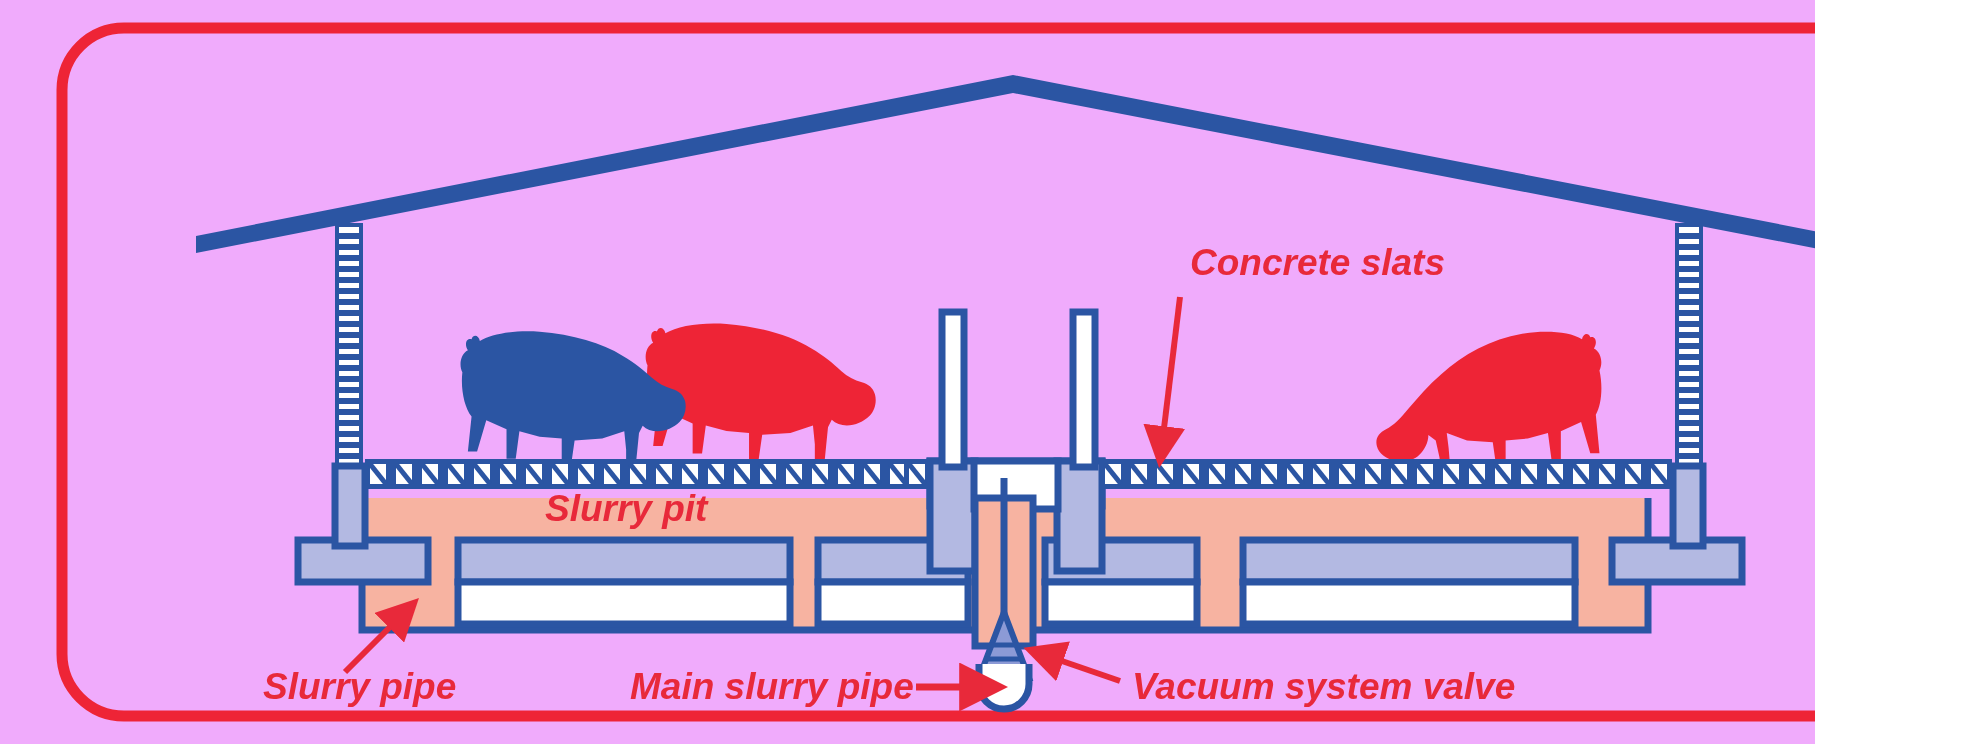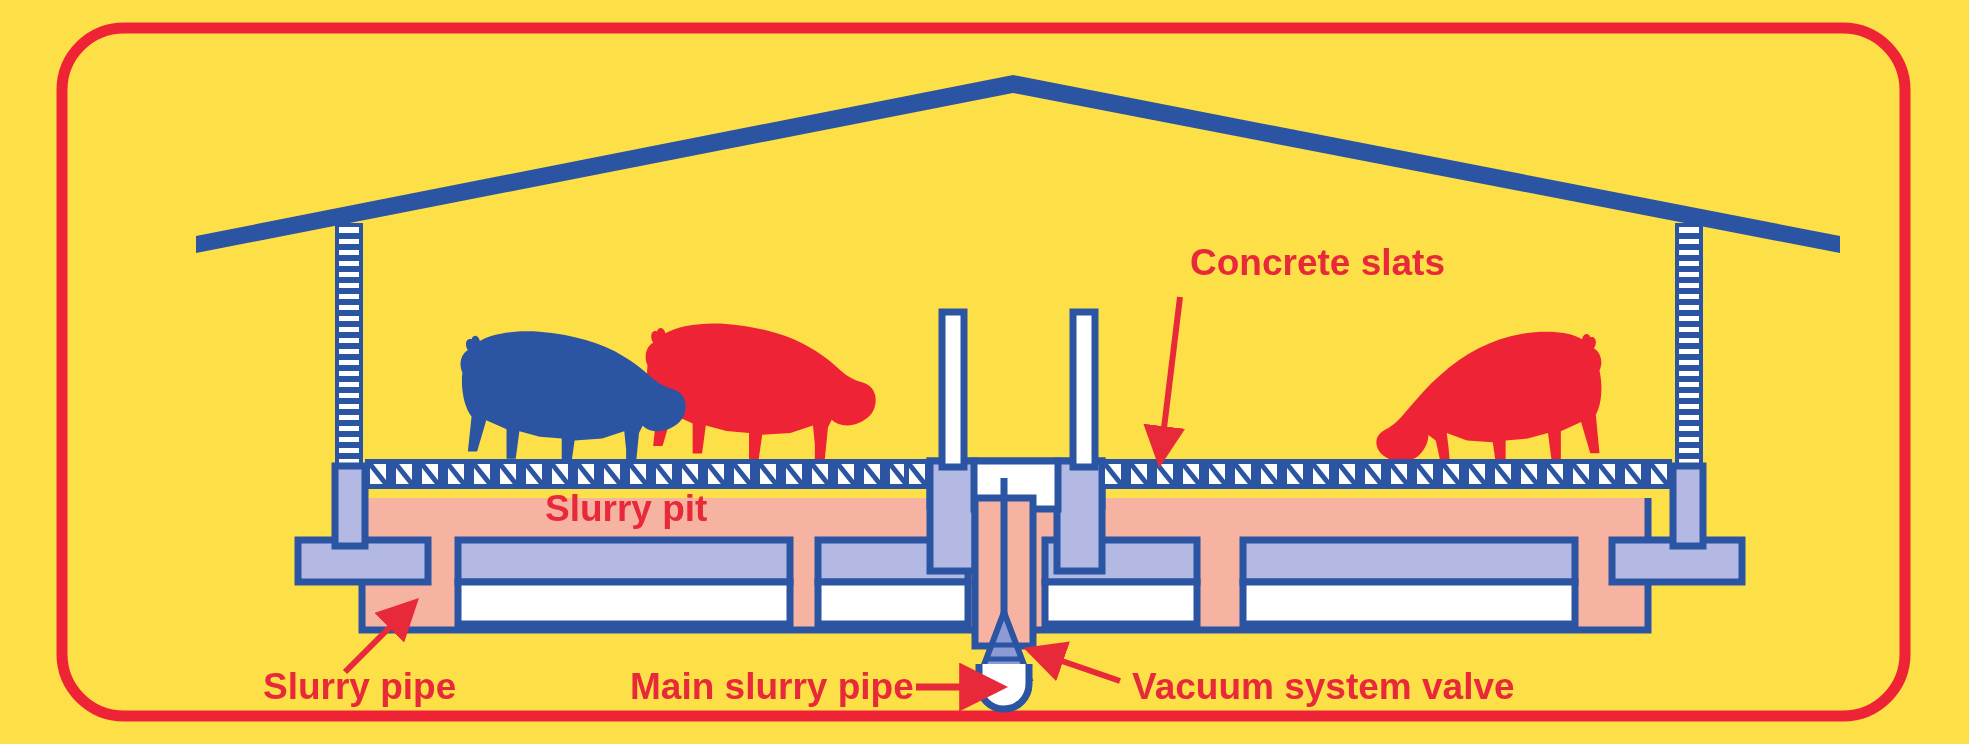--- a/index.html
+++ b/index.html
@@ -5,24 +5,25 @@
   html, body {
     margin: 0;
     padding: 0;
     background: #ffffff;
   }
   body {
     font-family: "Liberation Sans", sans-serif;
   }
   #stage {
     position: relative;
-    width: 1969px;
+    width: 1815px;
     height: 744px;
-    background: #fde047;
+    background: #f0abfc;
     overflow: hidden;
+    font-style: italic;
   }
   #diagram-svg {
     position: absolute;
     left: 0;
     top: 0;
     width: 1969px;
     height: 744px;
     display: block;
   }
   .lbl {

